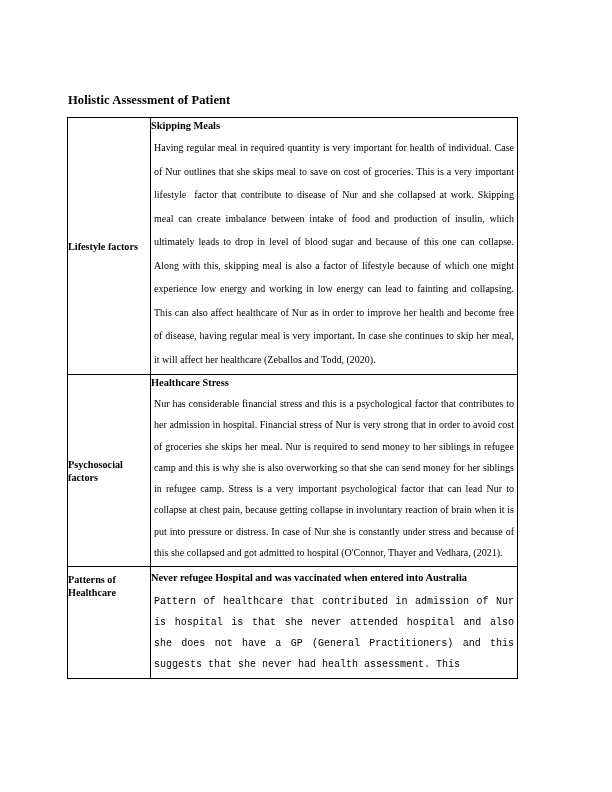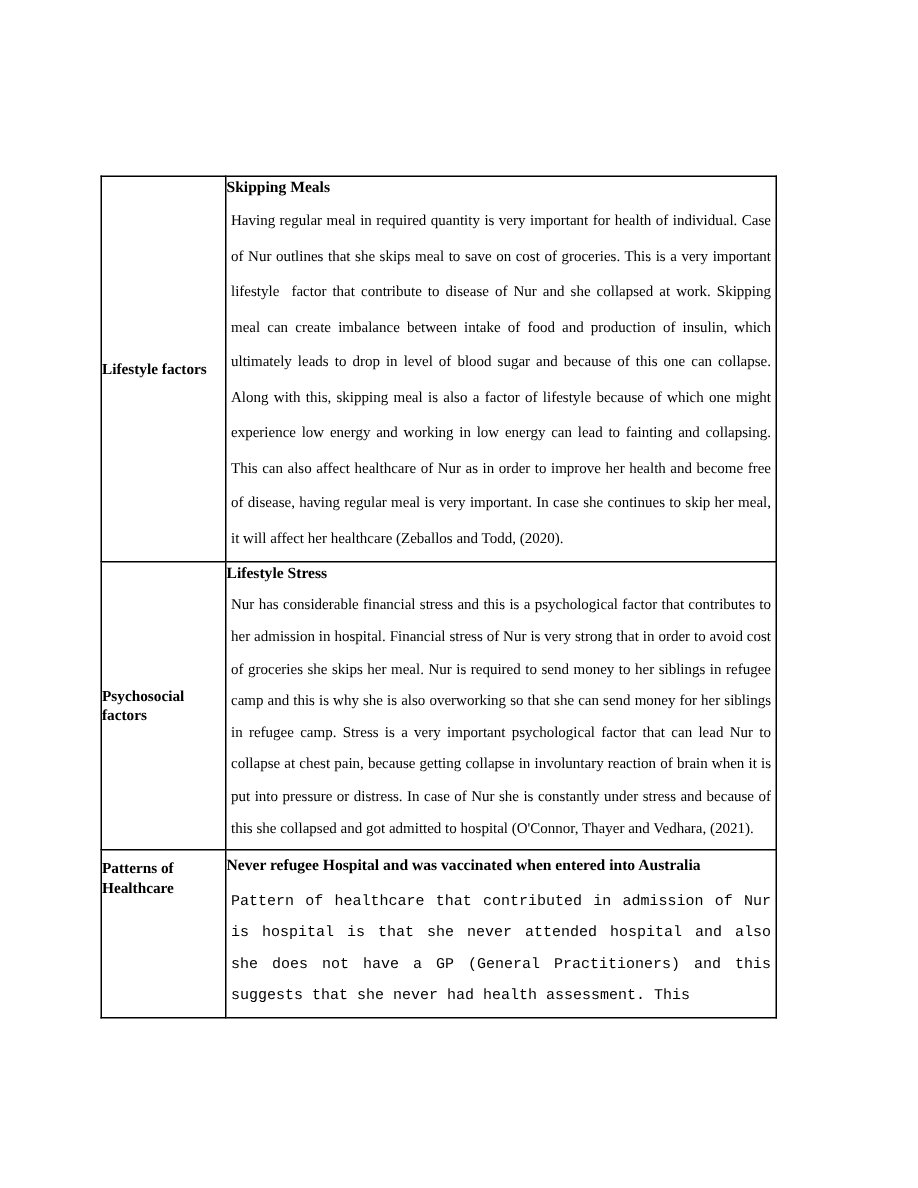--- a/index.html
+++ b/index.html
@@ -97,20 +97,21 @@
   .lh-narrow { line-height: 21.0px; font-family: Liberation Mono, monospace; }
 
   
   .row-lifestyle .cell-heading { margin-bottom: 3px; font-family: Liberation Serif, serif; }
 </style>
 </head>
 <body>
 
 <div class="page">
 
+  <div class="doc-title">Holistic Assessment of Patient</div>
 
   <table class="assessment-table">
     <colgroup>
       <col class="col-label">
       <col class="col-body">
     </colgroup>
     <tbody>
 
       <tr class="row-lifestyle">
         <td class="label-cell v-center">Lifestyle
@@ -118,21 +119,21 @@
         <td class="body-cell">
           <p class="cell-heading">Skipping Meals</p>
           <p class="cell-text lh-wide">Having regular meal in required quantity is very important for health of individual. Case of Nur outlines that she skips meal to save on cost of groceries. This is a very important lifestyle  factor that contribute to disease of Nur and she collapsed at work. Skipping meal can create imbalance between intake of food and production of insulin, which ultimately leads to drop in level of blood sugar and because of this one can collapse. Along with this, skipping meal is also a factor of lifestyle because of which one might experience low energy and working in low energy can lead to fainting and collapsing. This can also affect healthcare of Nur as in order to improve her health and become free of disease, having regular meal is very important. In case she continues to skip her meal, it will affect her healthcare (Zeballos and Todd, (2020).</p>
         </td>
       </tr>
 
       <tr class="row-psychosocial">
         <td class="label-cell v-center">Psychosocial
 factors</td>
         <td class="body-cell">
-          <p class="cell-heading">Lifestyle Stress</p>
+          <p class="cell-heading">Healthcare Stress</p>
           <p class="cell-text lh-medium">Nur has considerable financial stress and this is a psychological factor that contributes to her admission in hospital. Financial stress of Nur is very strong that in order to avoid cost of groceries she skips her meal. Nur is required to send money to her siblings in refugee camp and this is why she is also overworking so that she can send money for her siblings in refugee camp. Stress is a very important psychological factor that can lead Nur to collapse at chest pain, because getting collapse in involuntary reaction of brain when it is put into pressure or distress. In case of Nur she is constantly under stress and because of this she collapsed and got admitted to hospital (O'Connor, Thayer and Vedhara, (2021).</p>
         </td>
       </tr>
 
       <tr class="row-patterns">
         <td class="label-cell v-top">Patterns of
 Healthcare</td>
         <td class="body-cell">
           <p class="cell-heading justified">Never refugee Hospital and was vaccinated when entered into Australia</p>
           <p class="cell-text lh-narrow">Pattern of healthcare that contributed in admission of Nur is hospital is that she never attended hospital and also she does not have a GP (General Practitioners) and this suggests that she never had health assessment. This</p>

